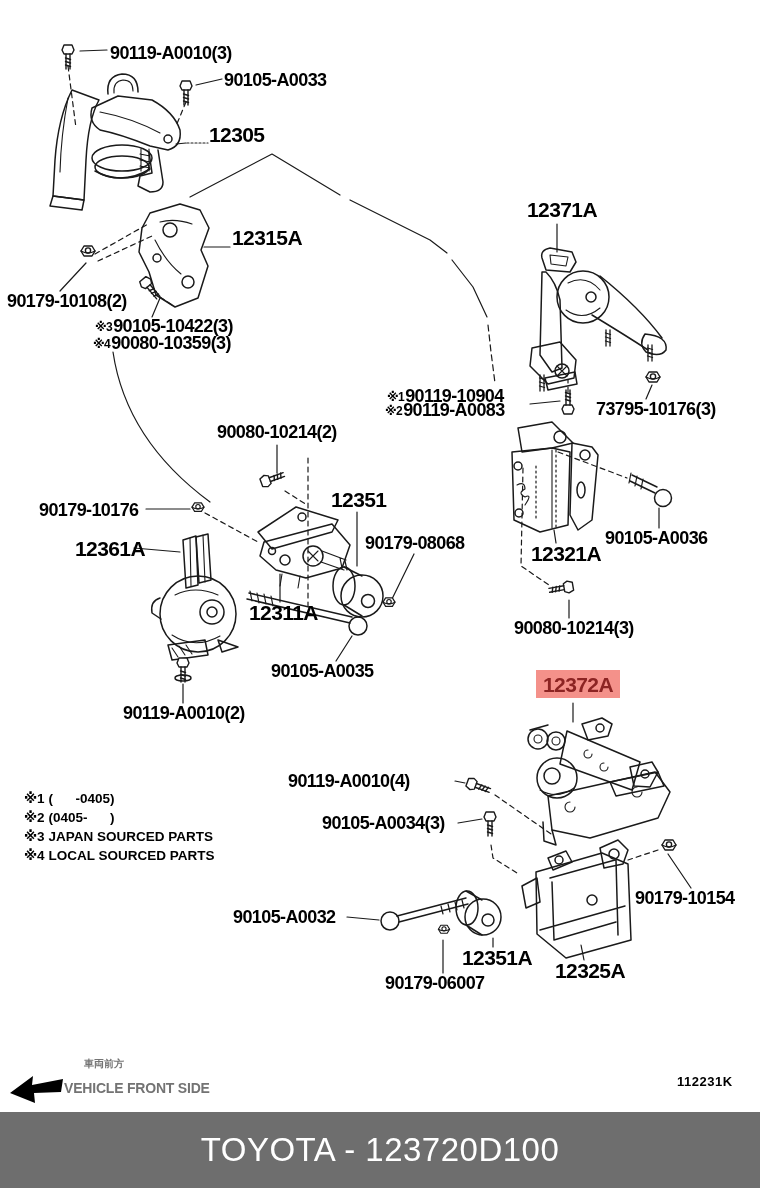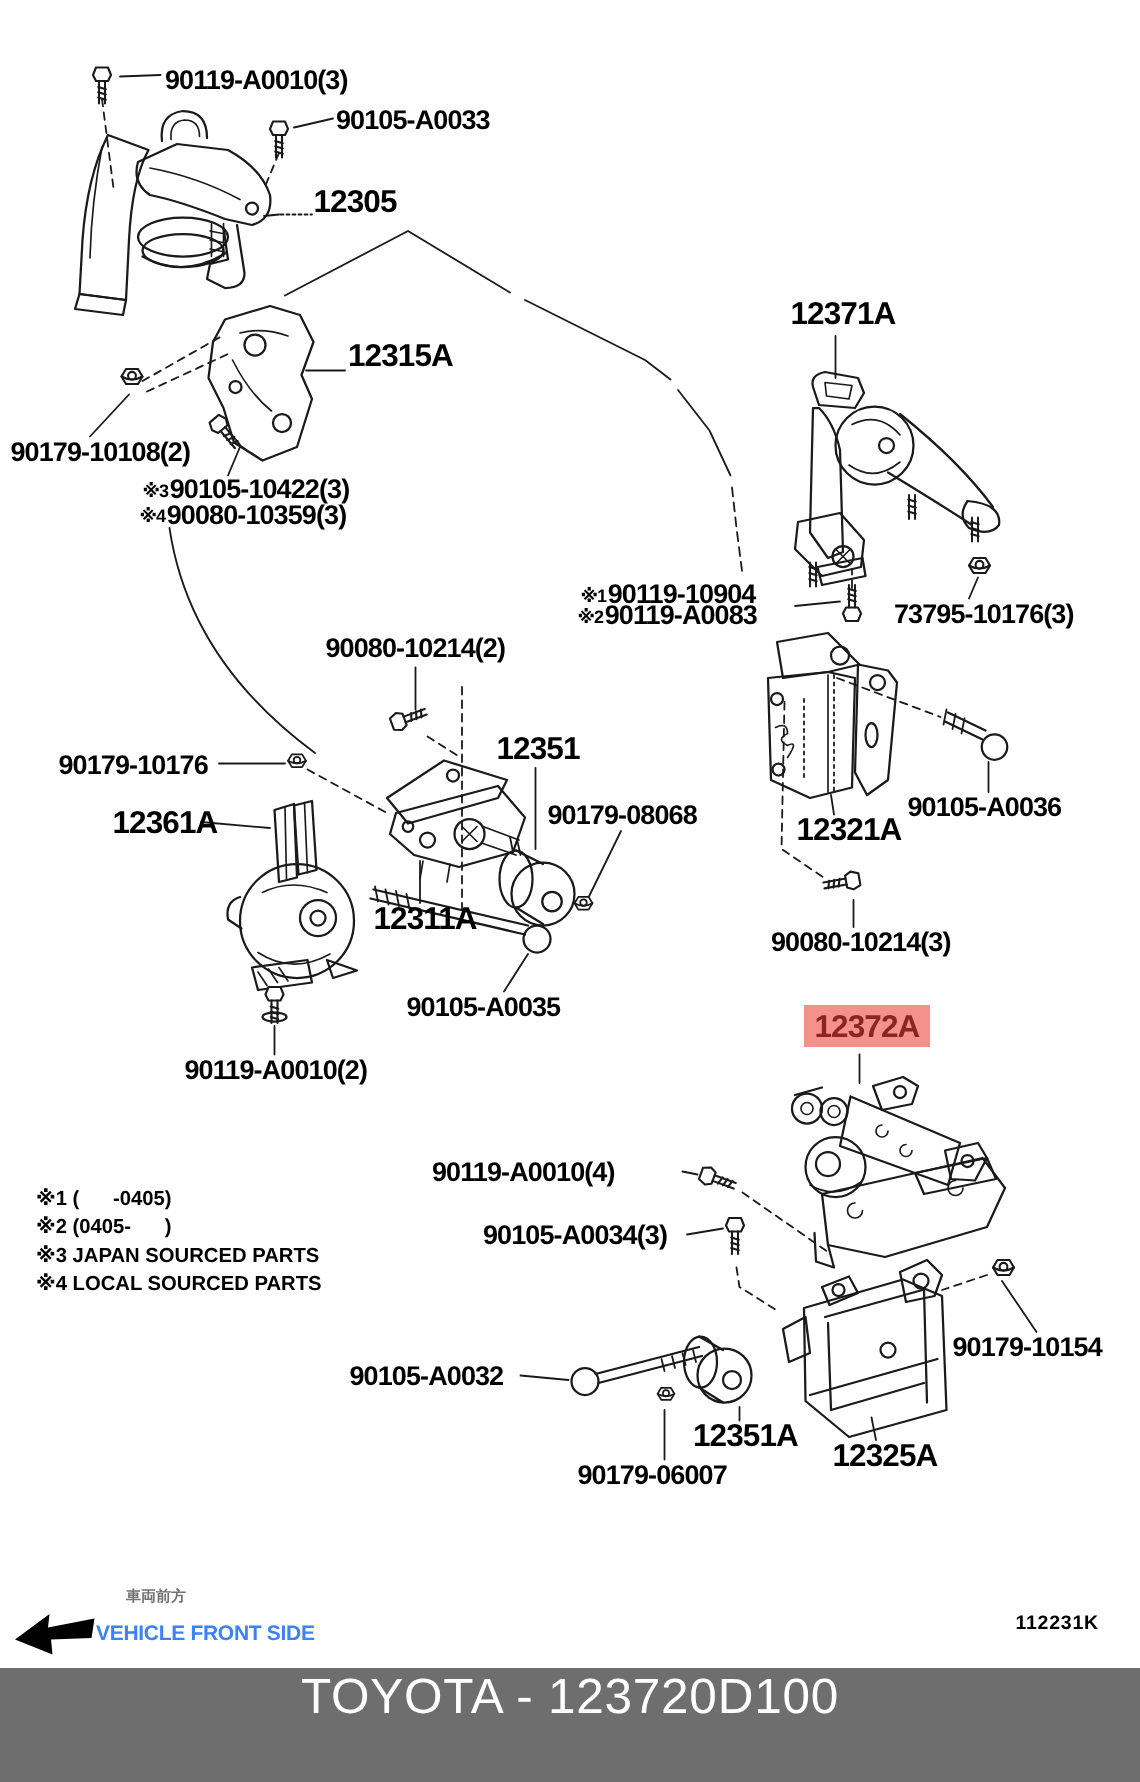--- a/index.html
+++ b/index.html
@@ -8,25 +8,25 @@
   svg.art{position:absolute;left:0;top:0;}
   .lbl{position:absolute;font-weight:700;font-size:18px;letter-spacing:-0.6px;
        color:#000;white-space:nowrap;line-height:1;}
   .lbl-lg{font-size:21px;text-align:right;}
   .pre{font-size:12px;font-weight:700;margin-right:1px;vertical-align:1px;}
   .hl{background:#f4918a;color:#8c2423;padding:4px 7px 3px 7px;}
   .legend{position:absolute;left:24px;top:789px;font-size:13.5px;font-weight:700;
           line-height:19px;white-space:pre;color:#000;}
   .front-jp{position:absolute;left:64px;top:1057px;font-size:10px;font-weight:700;color:#737373;margin-left:20px;}
   .front-en{position:absolute;left:64px;top:1080px;font-size:14px;font-weight:700;
-            letter-spacing:-0.2px;color:#3b82f6;}
+            letter-spacing:-0.2px;color:#737373;}
   .code{position:absolute;left:677px;top:1074px;font-size:13px;font-weight:700;
         letter-spacing:0.5px;color:#000;}
   .footer{position:absolute;left:0;top:1112px;width:760px;height:76px;background:#6e6e6e;
-          display:flex;justify-content:center;gap:44px;
+          display:flex;align-items:center;justify-content:center;gap:44px;
           color:#fff;font-size:33px;letter-spacing:0.5px;}
 </style>
 </head>
 <body>
 
 <div class="stage">
 
 <svg class="art" width="760" height="1110" viewBox="0 0 760 1110">
   <defs>
     <g id="boltV" fill="#fff" stroke="#1a1a1a" stroke-width="1.4">

